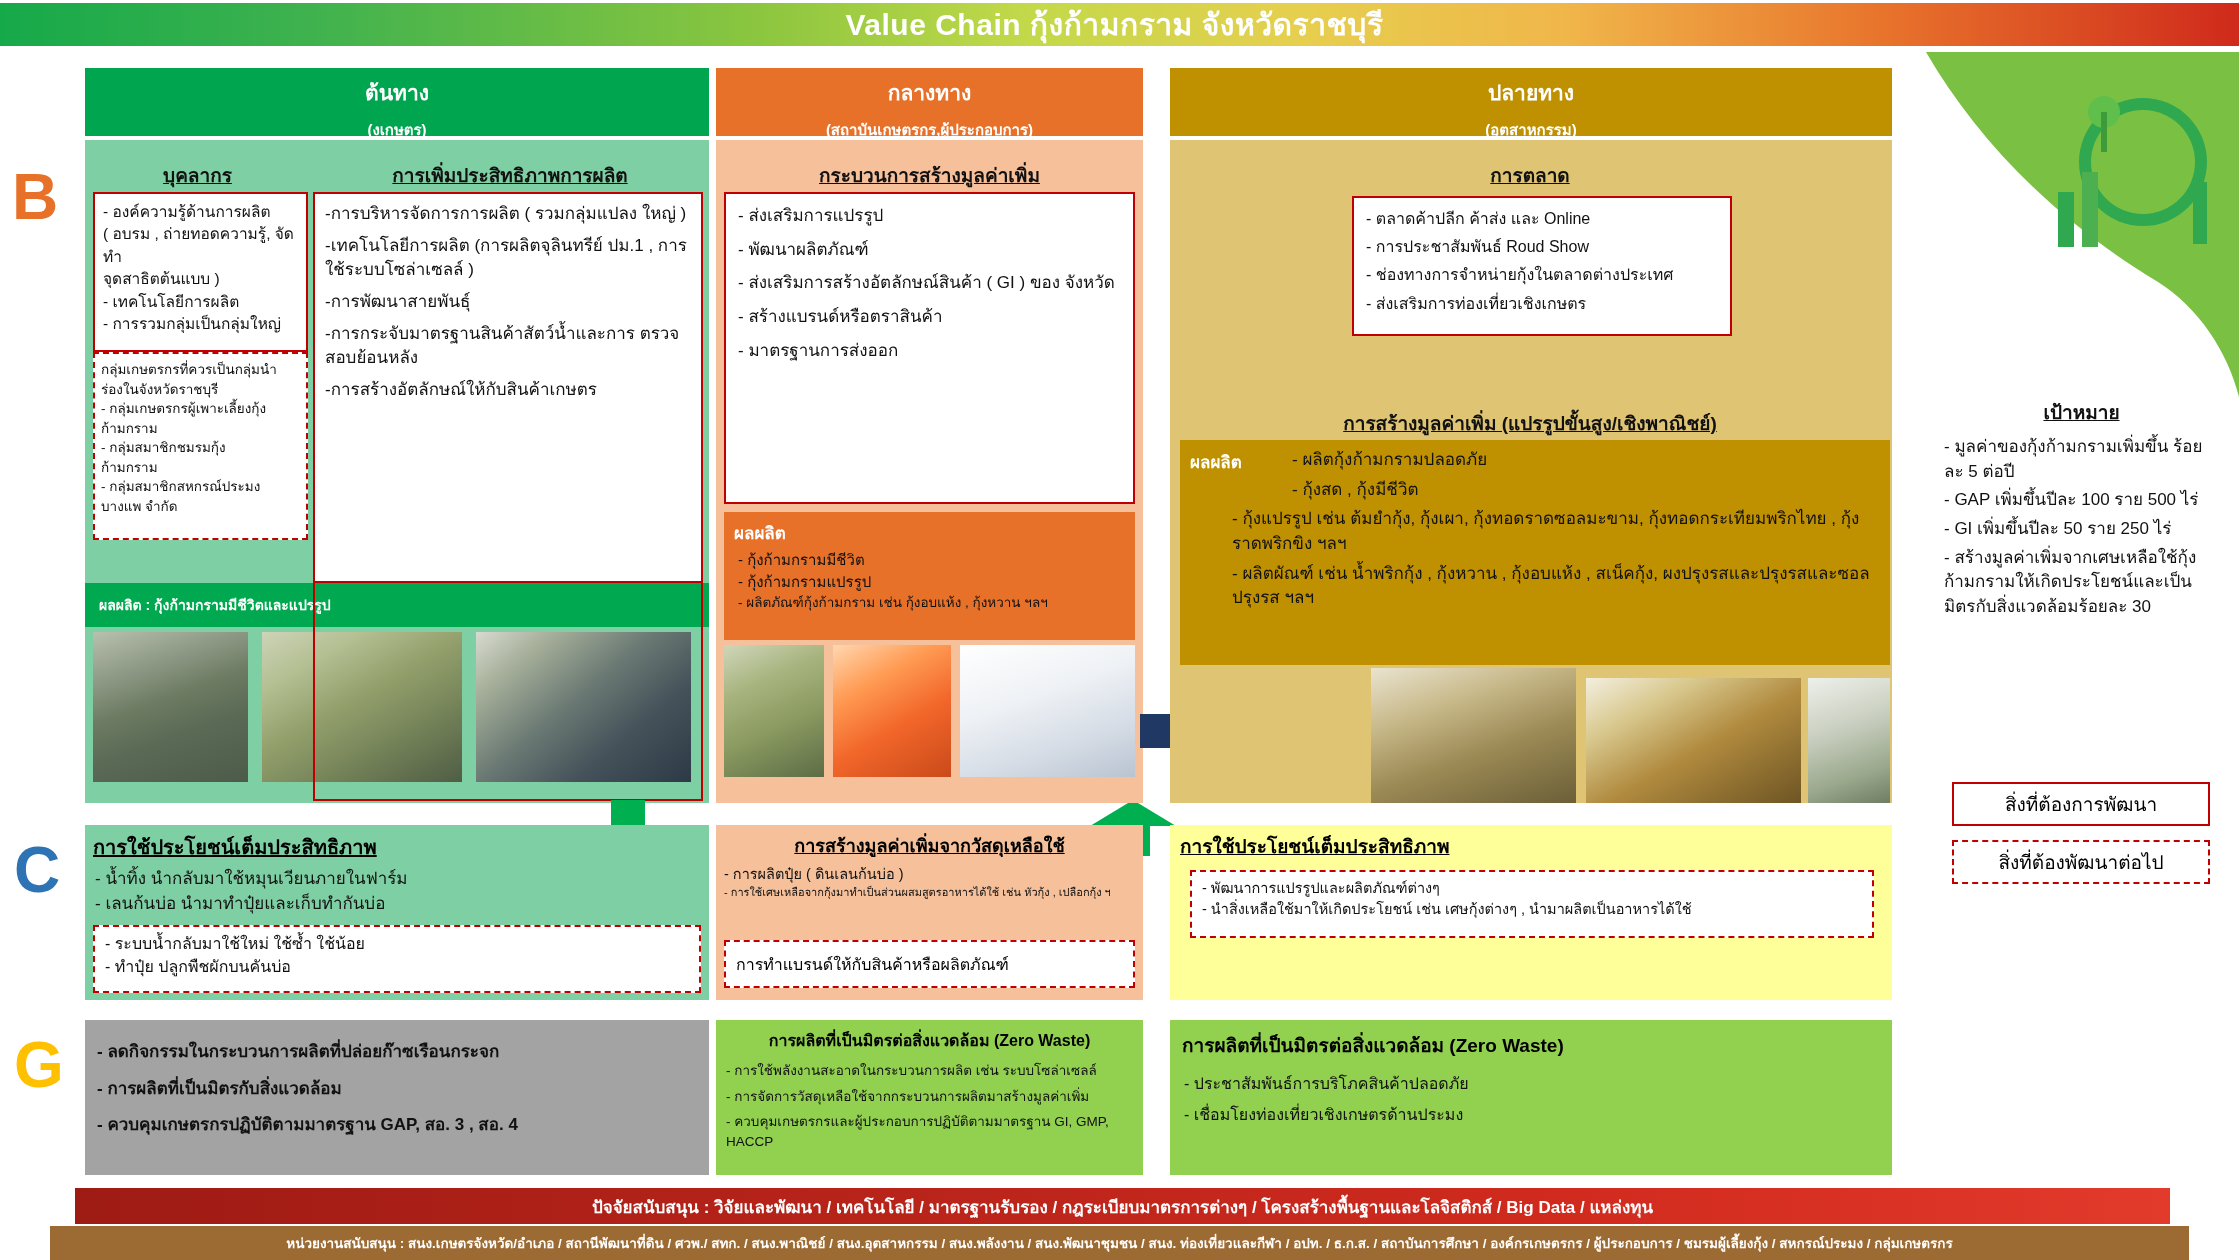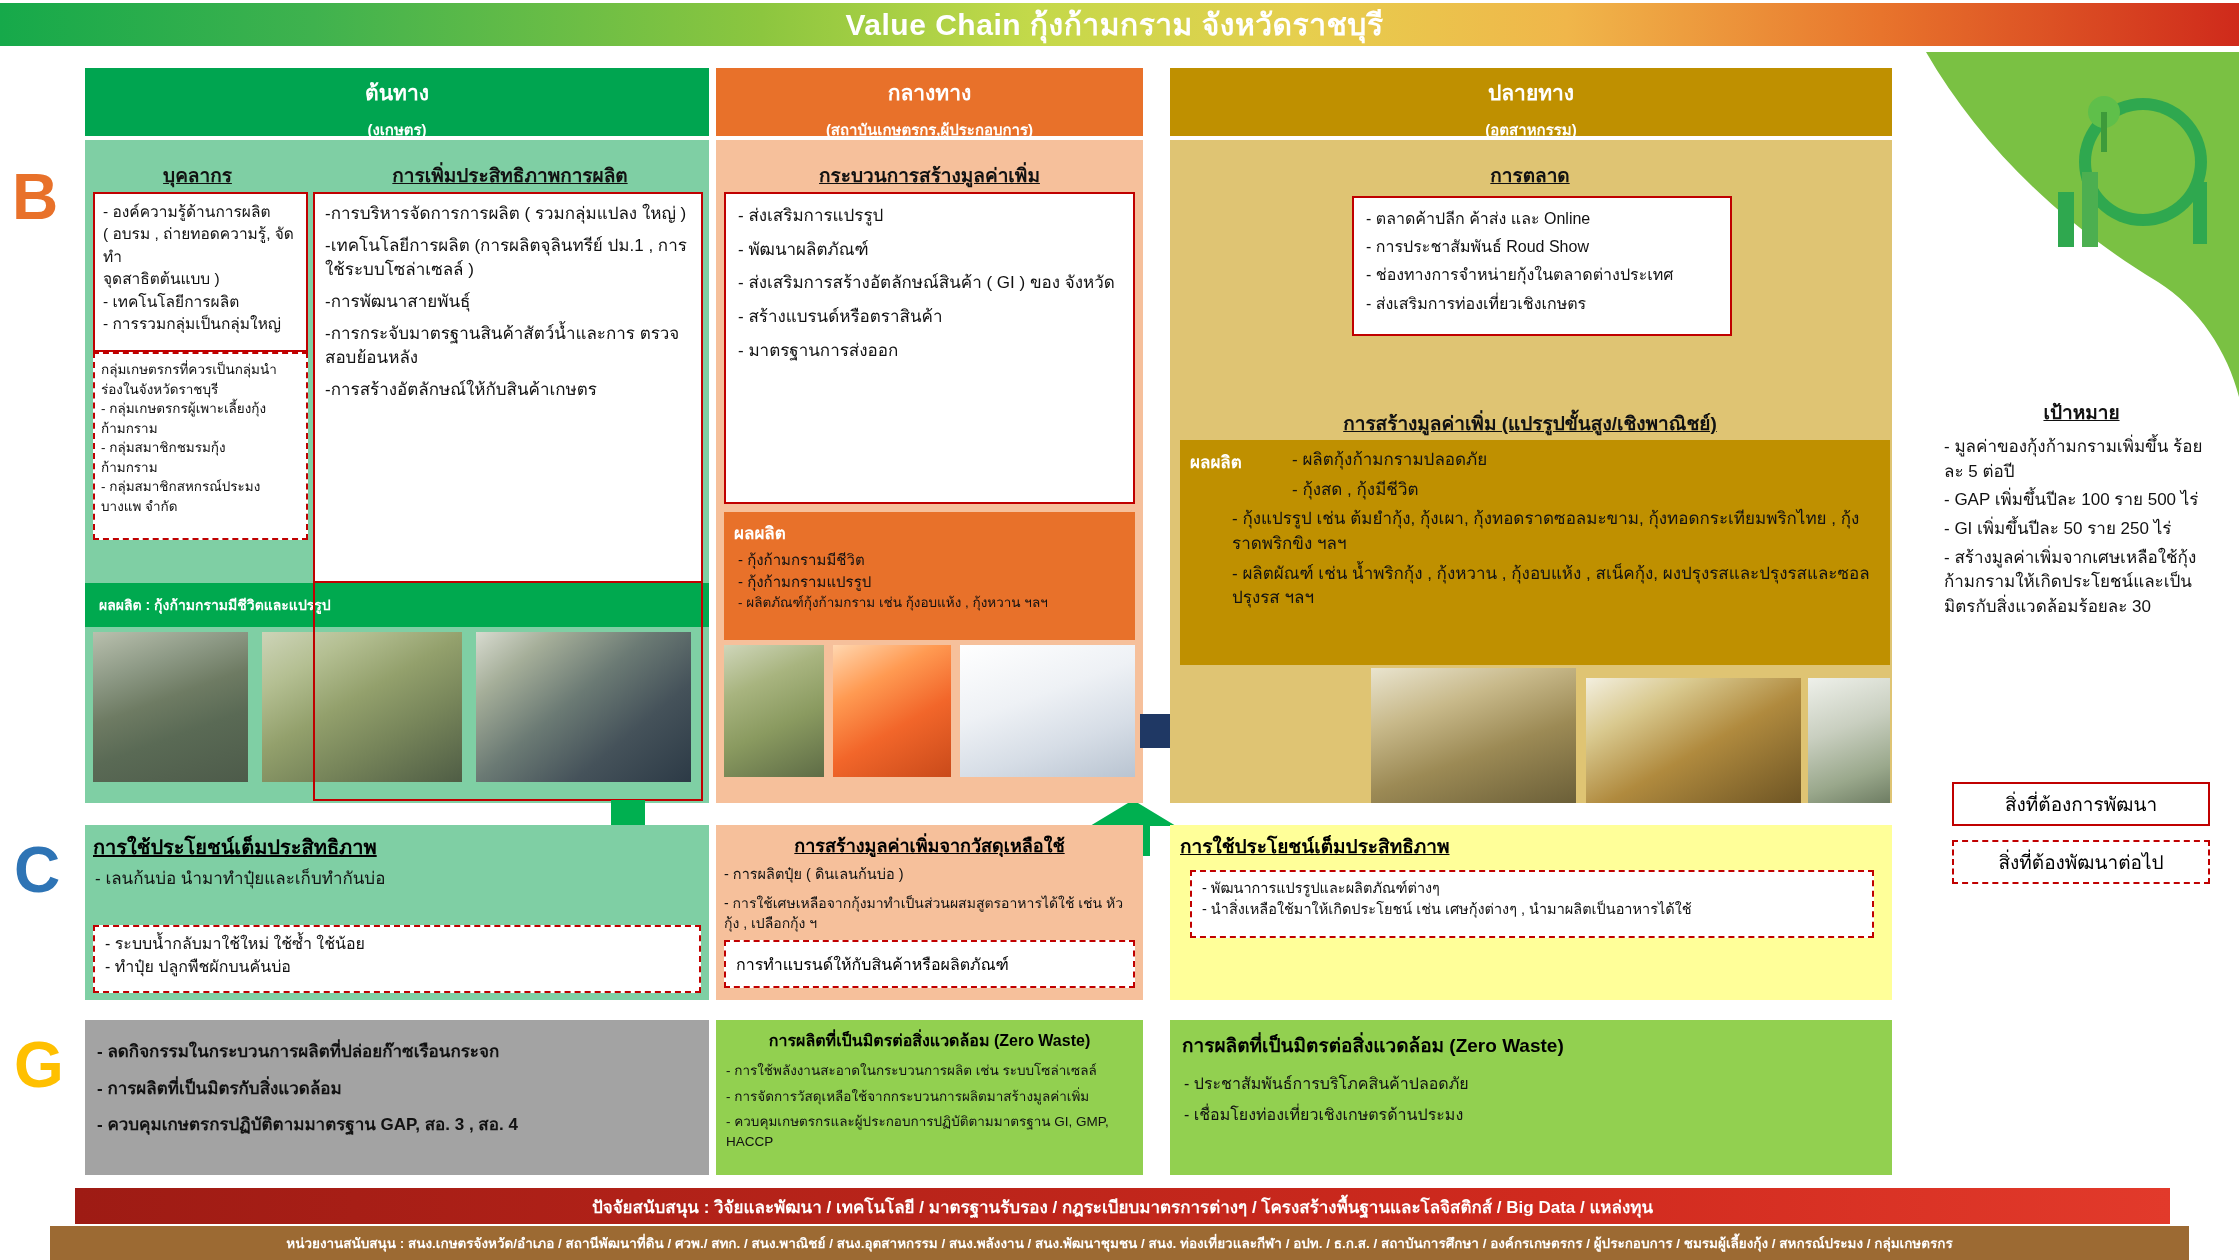--- a/index.html
+++ b/index.html
@@ -207,35 +207,36 @@
     <span style="font-size:19px;">สิ่งที่ต้องการพัฒนา</span>
   </div>
   <div class="dashbox" style="position:absolute; left:44px; top:788px; width:258px; height:44px; display:flex;align-items:center;justify-content:center;">
     <span style="font-size:19px;">สิ่งที่ต้องพัฒนาต่อไป</span>
   </div>
 </div>
 
 <div class="abs" style="left:85px; top:825px; width:624px; height:175px; background:#7FCFA4;">
   <div style="padding:6px 0 0 8px; font-size:20px; font-weight:700; text-decoration:underline;">การใช้ประโยชน์เต็มประสิทธิภาพ</div>
   <ul class="bl" style="padding:4px 8px 0 10px;">
+    <li style="font-size:17px;">- น้ำทิ้ง นำกลับมาใช้หมุนเวียนภายในฟาร์ม</li>
     <li style="font-size:17px;">- เลนก้นบ่อ นำมาทำปุ๋ยและเก็บทำกันบ่อ</li>
   </ul>
 </div>
 <div class="abs dashbox" style="left:93px; top:925px; width:608px; height:68px;">
   <ul class="bl" style="padding:5px 8px 0 10px;">
     <li style="font-size:16px;">- ระบบน้ำกลับมาใช้ใหม่  ใช้ซ้ำ  ใช้น้อย</li>
     <li style="font-size:16px;">- ทำปุ๋ย ปลูกพืชผักบนคันบ่อ</li>
   </ul>
 </div>
 
 <div class="abs" style="left:716px; top:825px; width:427px; height:175px; background:#F6C09B;">
   <div style="padding:6px 0 0 0; text-align:center; font-size:18px; font-weight:700; text-decoration:underline;">การสร้างมูลค่าเพิ่มจากวัสดุเหลือใช้</div>
   <ul class="bl" style="padding:4px 8px 0 8px;">
     <li style="font-size:14.5px;">- การผลิตปุ๋ย ( ดินเลนก้นบ่อ )</li>
-    <li style="font-size:14px;margin-top:8px;">- การใช้เศษเหลือจากกุ้งมาทำเป็นส่วนผสมสูตรอาหารได้ใช้ เช่น หัวกุ้ง , เปลือกกุ้ง ฯ</li>
+    <li style="font-size:11px;">- การใช้เศษเหลือจากกุ้งมาทำเป็นส่วนผสมสูตรอาหารได้ใช้ เช่น หัวกุ้ง , เปลือกกุ้ง ฯ</li>
   </ul>
 </div>
 <div class="abs dashbox" style="left:724px; top:940px; width:411px; height:48px; display:flex;align-items:center;padding-left:10px;">
   <span style="font-size:16px;">การทำแบรนด์ให้กับสินค้าหรือผลิตภัณฑ์</span>
 </div>
 
 <div class="abs" style="left:1170px; top:825px; width:722px; height:175px; background:#FFFF99;">
   <div style="padding:6px 0 0 10px; font-size:19px; font-weight:700; text-decoration:underline;">การใช้ประโยชน์เต็มประสิทธิภาพ</div>
 </div>
 <div class="abs dashbox" style="left:1190px; top:870px; width:684px; height:68px;">

